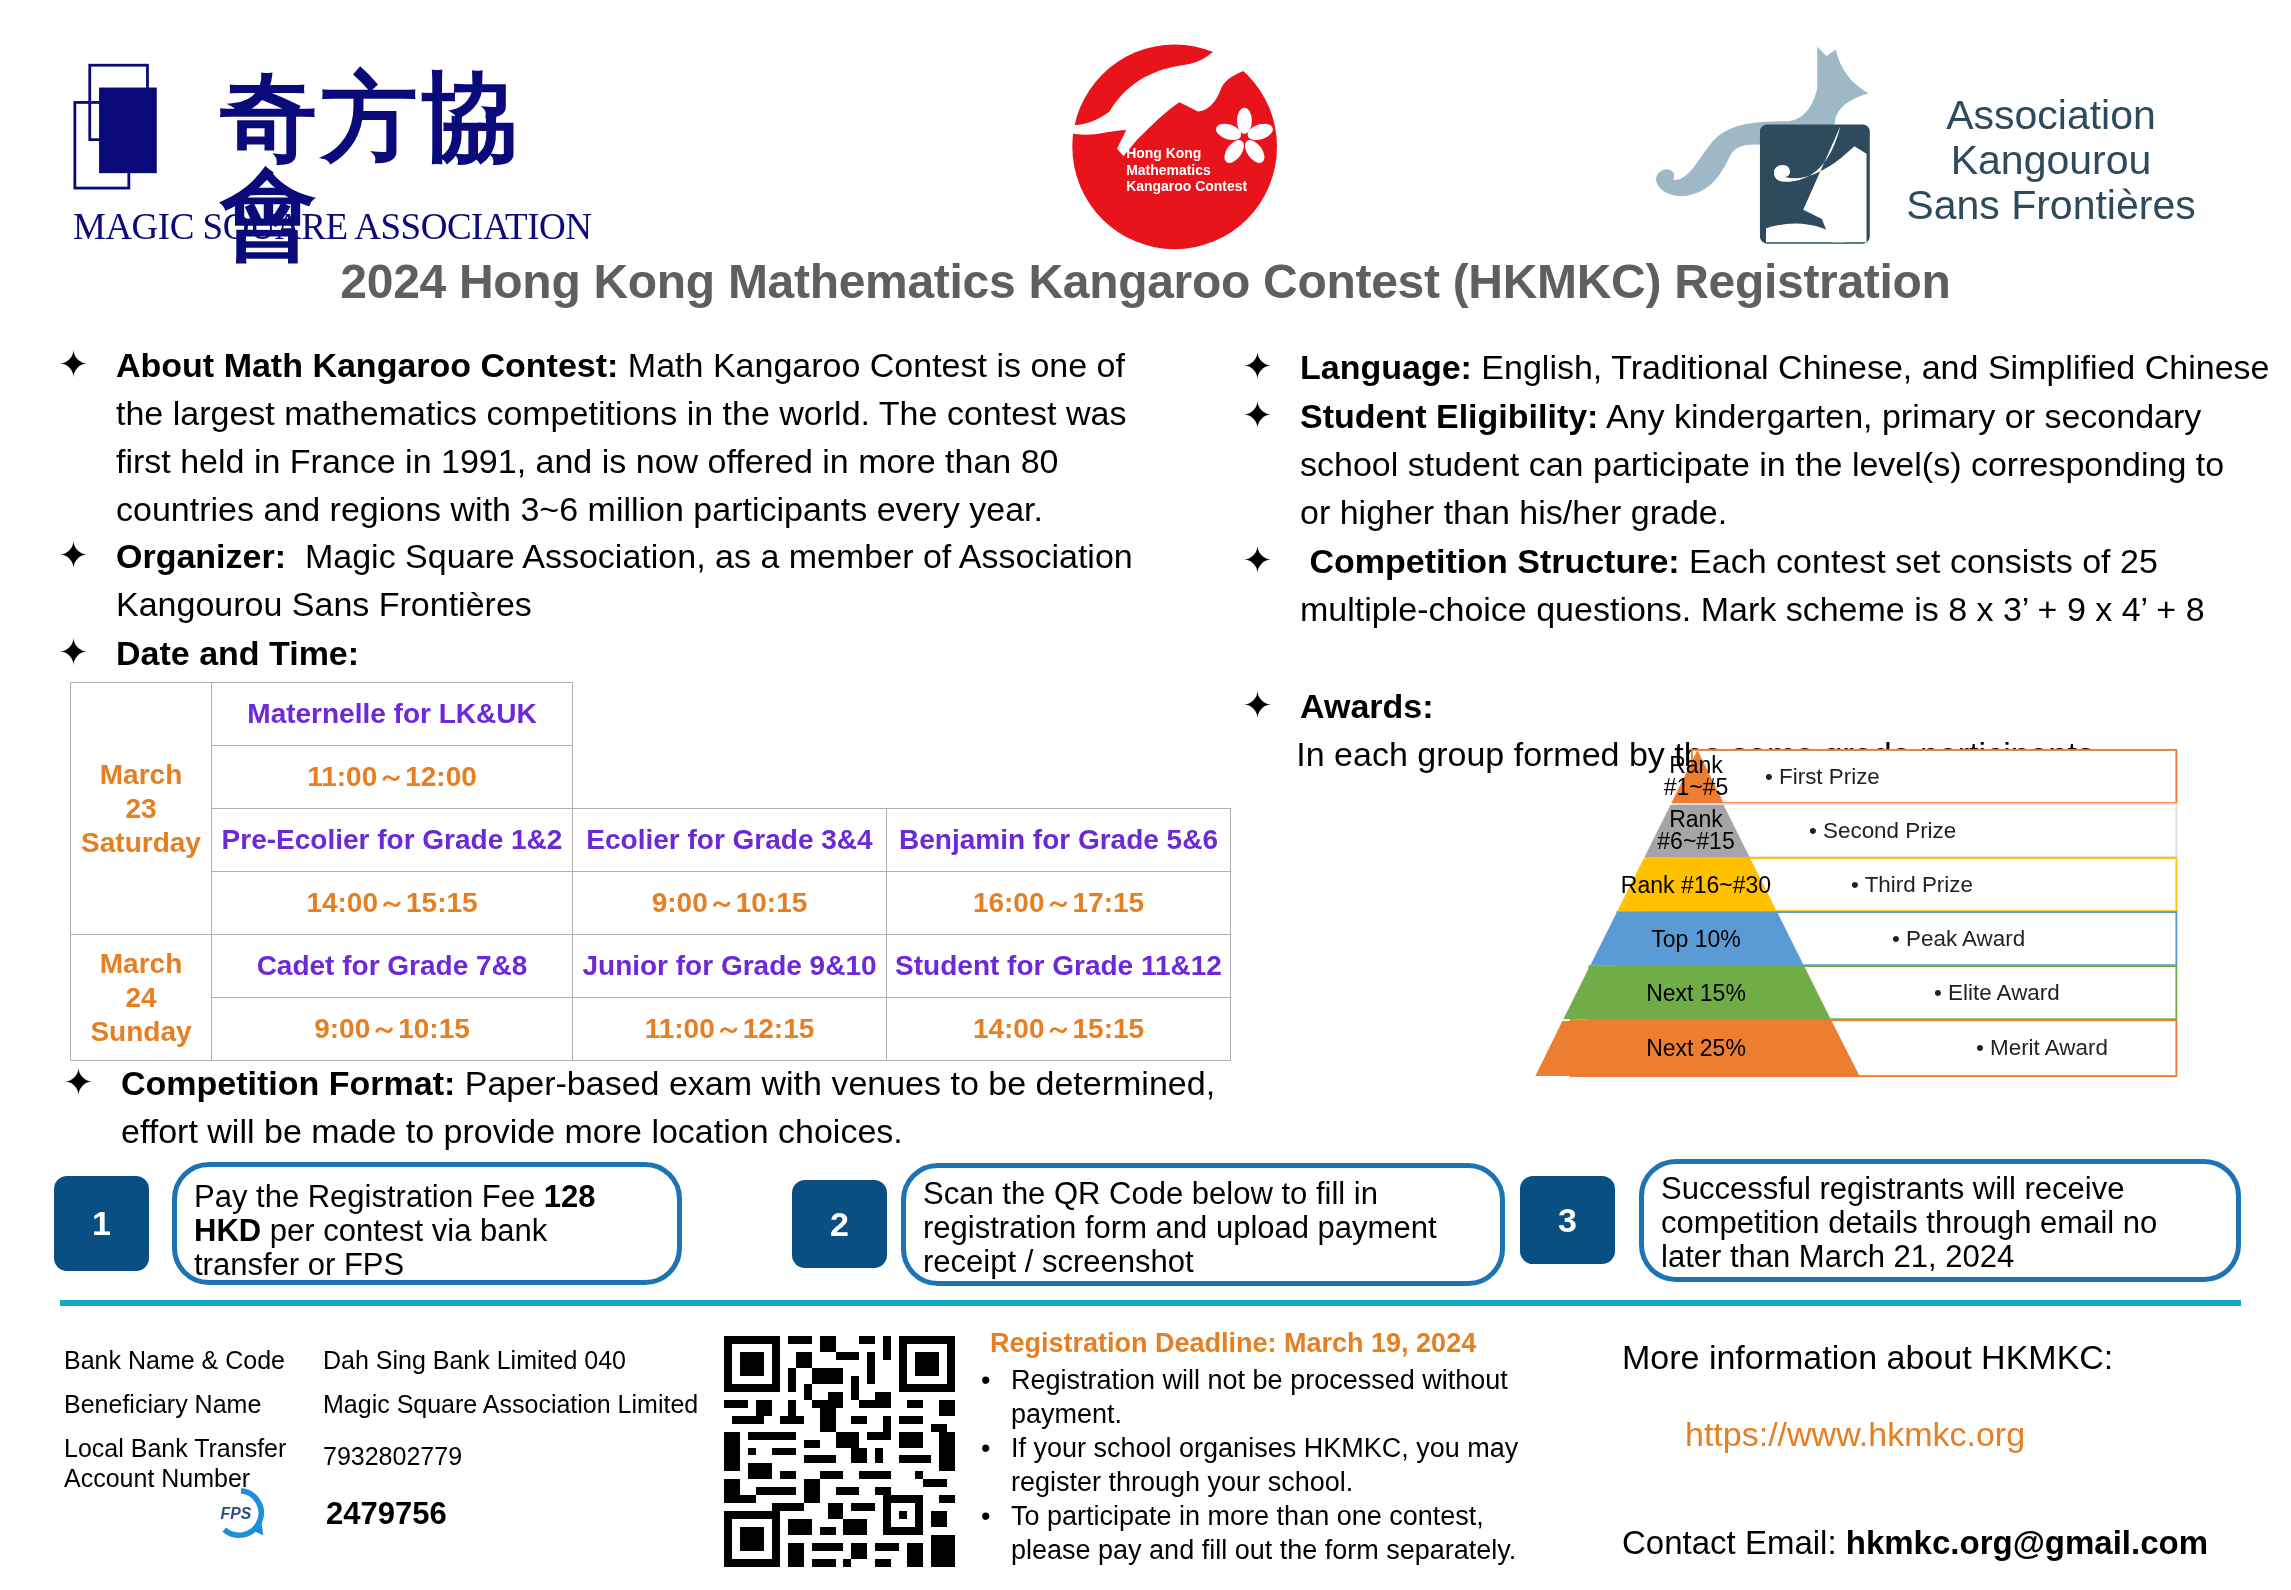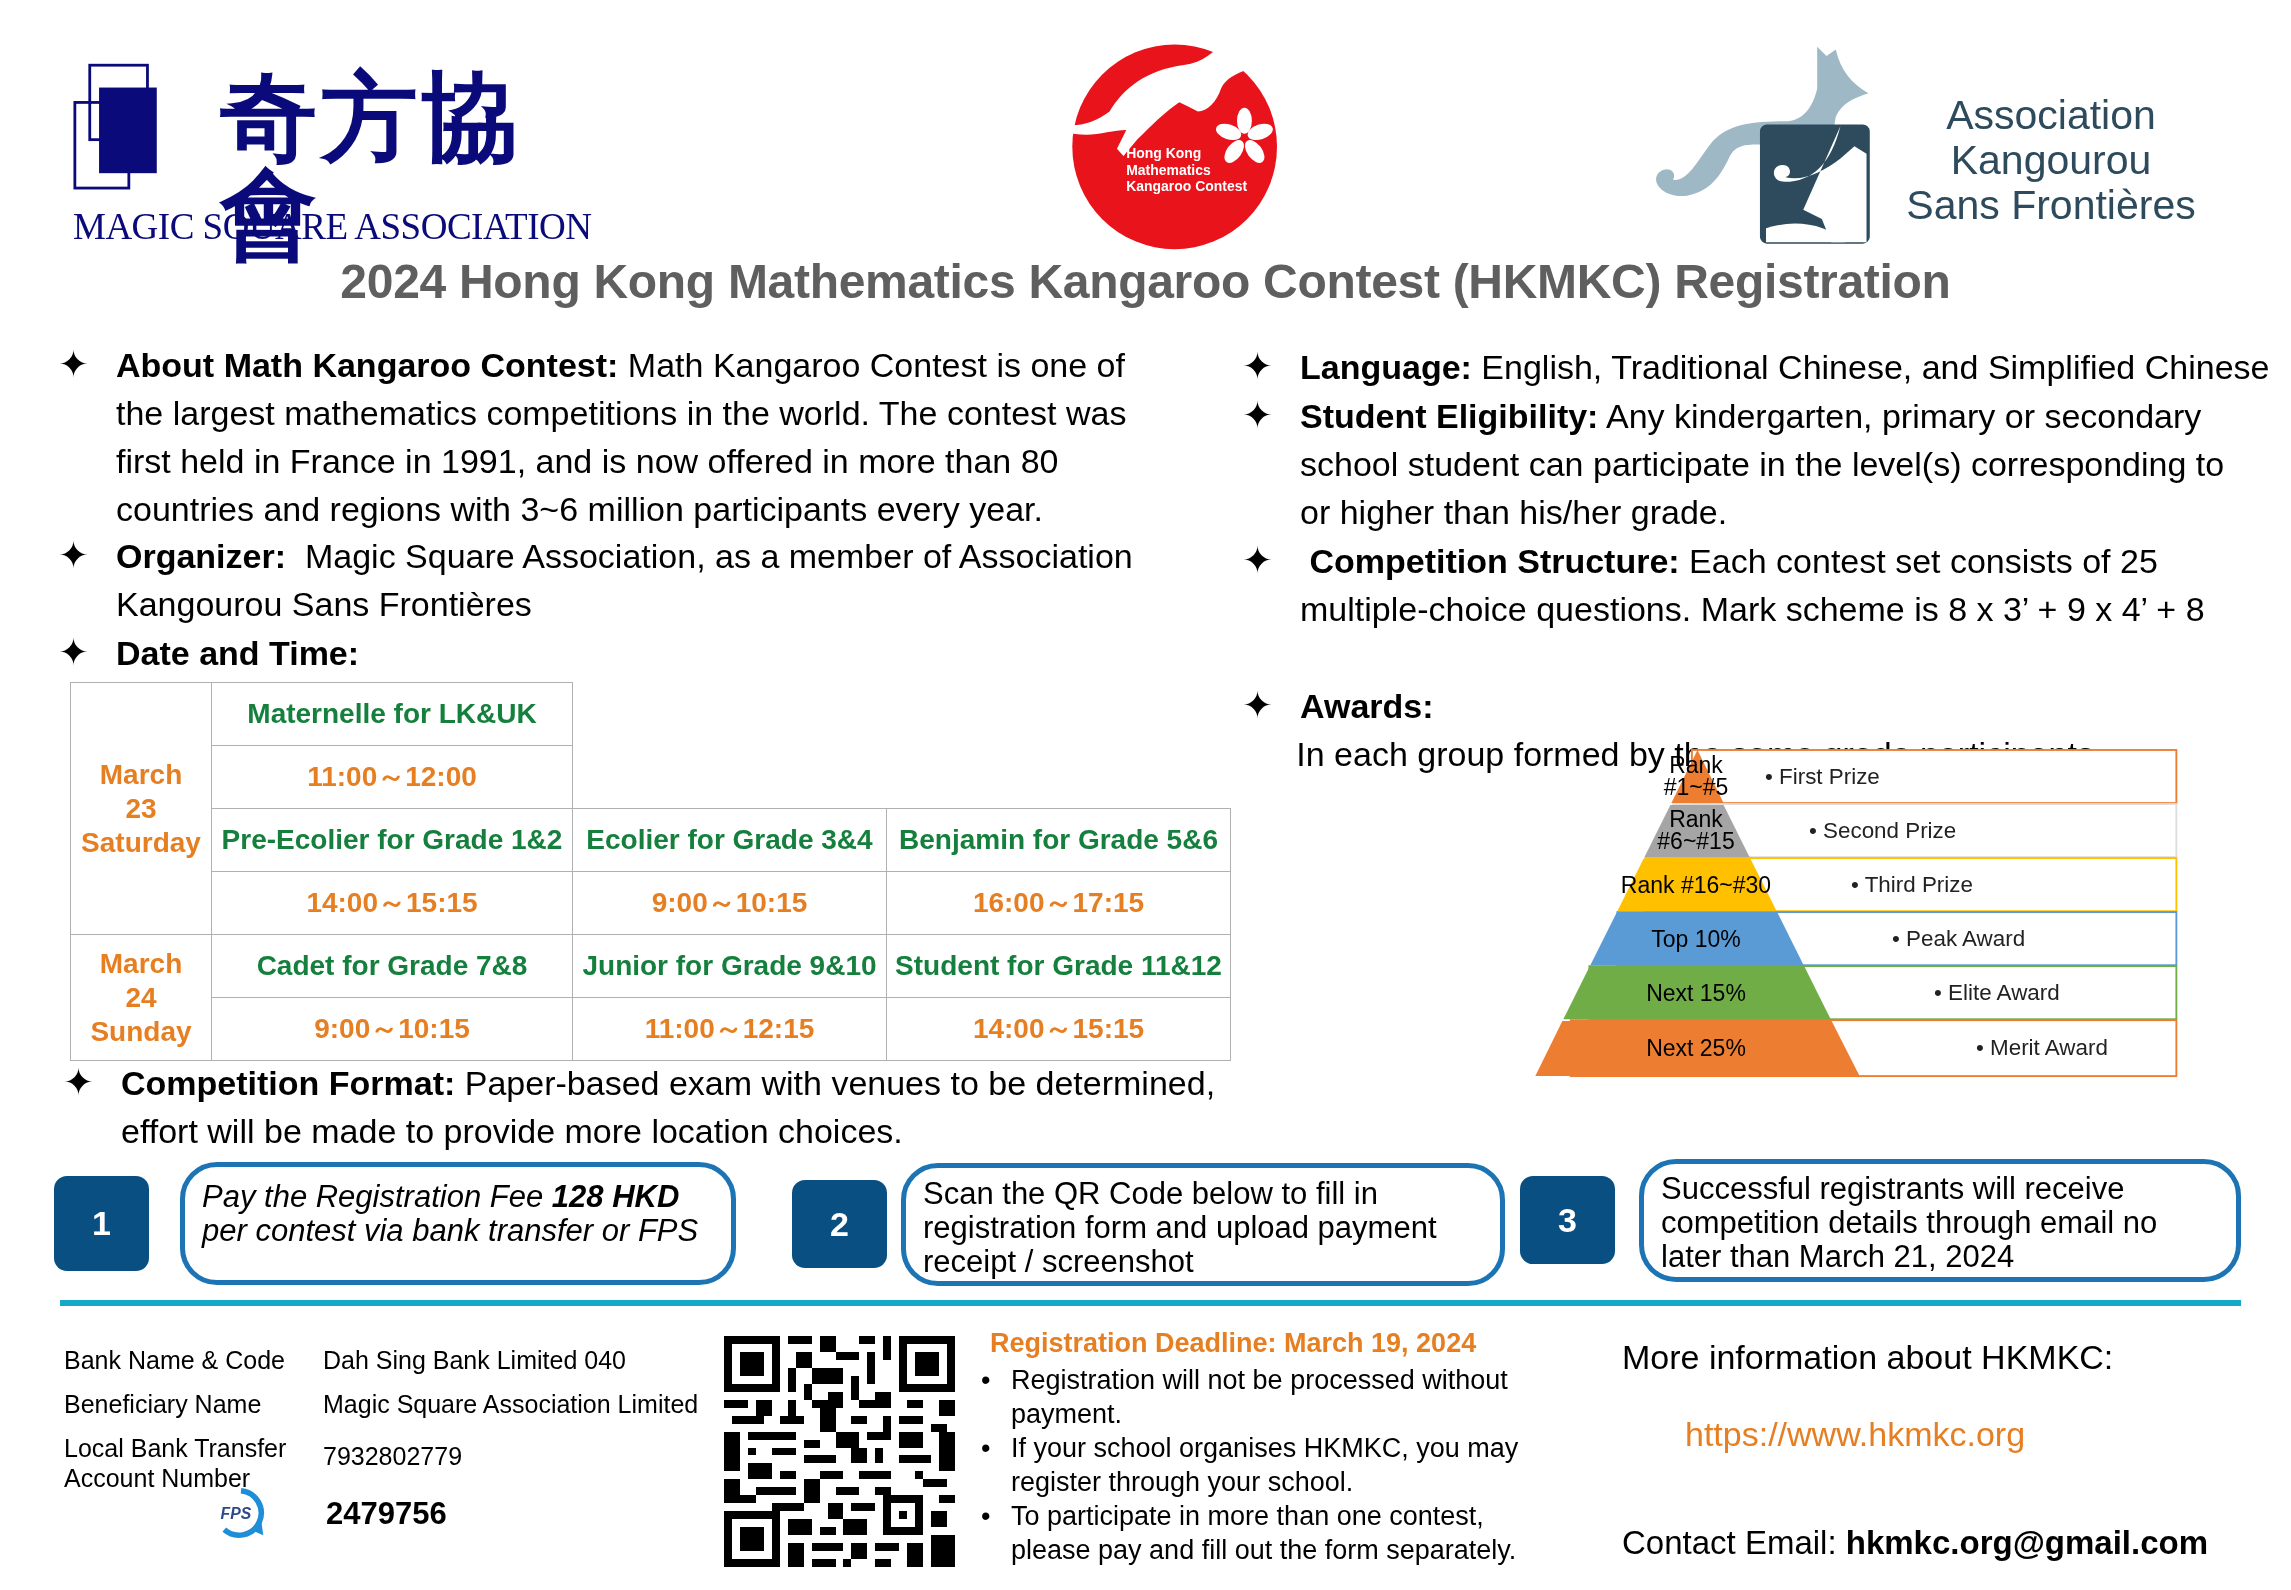--- a/index.html
+++ b/index.html
@@ -25,21 +25,21 @@
 
   
   .bul { position:absolute; font-size:34px; line-height:48px; }
   .bul .star { position:absolute; left:-58px; top:0; font-size:37px; }
   .bul b { font-weight:bold;margin-top:28px; }
 
   
   table.sched { position:absolute; left:70px; top:682px; border-collapse:collapse; }
   table.sched td { border:1.9px solid #b0b0b0; text-align:center; font-size:28px; font-weight:bold; padding:0; }
   .sched .date { color:#e67e22; width:140px; line-height:34px; }
-  .sched .lvl { color:#15803d; height:62px; }
+  .sched .lvl { color:#6d28d9; height:62px; }
   .sched .time { color:#e67e22; height:62px; }
   .sched td.blank { border:none; border-left:1.9px solid #b0b0b0; }
 
   
   .pyramid { left:1431px; top:748px; width:764px; height:331px; }
   .pyr-label { position:absolute; text-align:center; font-size:23px; line-height:22.4px; color:#000; }
   .award-label { position:absolute; font-size:22.4px; color:#222; }
 
   
   .step-num { position:absolute; width:95px; height:95px; background:#0a4f82; border-radius:13px;
@@ -236,21 +236,21 @@
 
   <div class="award-label" style="left:334px; top:16px;">• First Prize</div>
   <div class="award-label" style="left:378px; top:70px;">• Second Prize</div>
   <div class="award-label" style="left:420px; top:124px;">• Third Prize</div>
   <div class="award-label" style="left:461px; top:178px;">• Peak Award</div>
   <div class="award-label" style="left:503px; top:232px;">• Elite Award</div>
   <div class="award-label" style="left:545px; top:287px;">• Merit Award</div>
 </div>
 
 <div class="step-num" style="left:54px; top:1176px;">1</div>
-<div class="step-box" style="left:180px; top:1162px; width:556px; height:123px;font-style:italic;">
+<div class="step-box" style="left:172px; top:1162px; width:510px; height:123px;">
   <span>Pay the Registration Fee </span><b>128 HKD</b><span> per contest via bank transfer or FPS</span>
 </div>
 
 <div class="step-num" style="left:792px; top:1180px; height:88px;">2</div>
 <div class="step-box" style="left:901px; top:1163px; width:604px; height:123px; padding-top:9.3px;">Scan the QR Code below to fill in registration form and upload payment receipt / screenshot</div>
 
 <div class="step-num" style="left:1520px; top:1176px; height:88px;">3</div>
 <div class="step-box" style="left:1639px; top:1159px; width:602px; height:123px; padding-top:7.5px;">Successful registrants will receive competition details through email no later than March 21, 2024</div>
 
 <div class="abs divider"></div>

